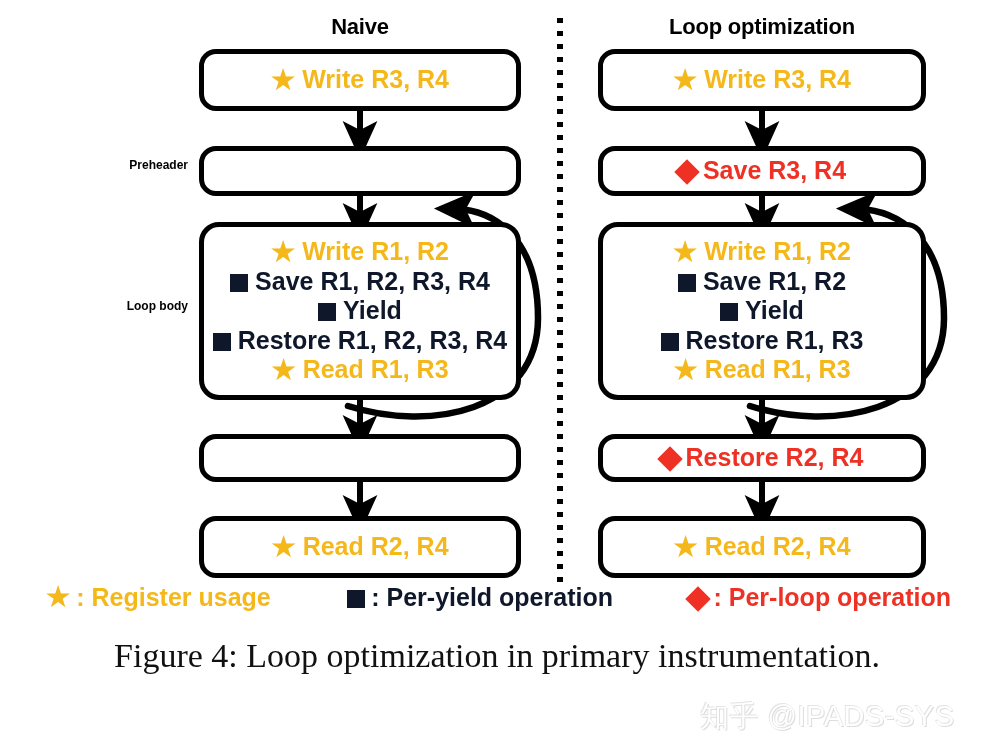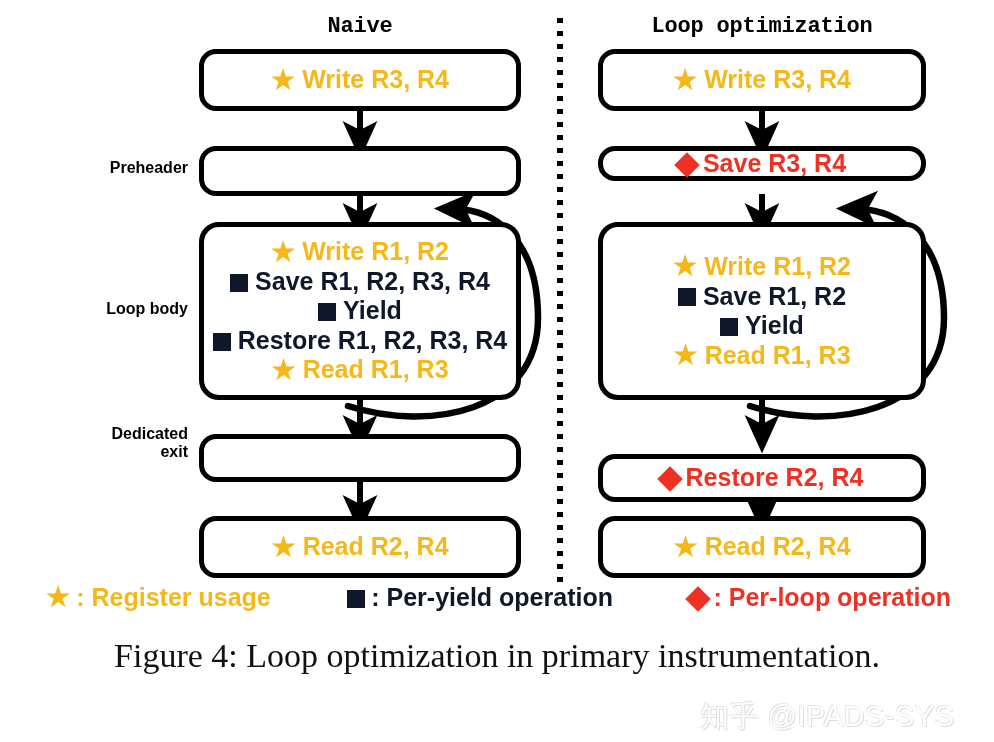--- a/index.html
+++ b/index.html
@@ -19,37 +19,37 @@
   #figure-root {
     position: absolute;
     left: 0; top: 0;
     width: 994px;
     height: 742px;
   }
 
   
   .col-title {
     position: absolute;
-    font-family: Liberation Mono, monospace;
+    font-family: Liberation Sans, sans-serif;
     font-weight: bold;
     font-size: 22px;
     color: #000000;
     text-align: center;
     letter-spacing: -0.2px;
     white-space: nowrap;
   }
   #title-naive { left: 199px; top: 14px; width: 322px; }
   #title-loopopt { left: 598px; top: 14px; width: 328px; }
 
   
   .row-label {
     position: absolute;
     font-family: "Liberation Sans", sans-serif;
     font-weight: bold;
-    font-size: 16px;
+    font-size: 12px;
     color: #000000;
     text-align: right;
     line-height: 1.12;
     white-space: pre-line;
   }
   #label-preheader { left: 10px; top: 159px; width: 178px; }
   #label-loopbody  { left: 10px; top: 300px; width: 178px; }
   #label-exit      { left: 10px; top: 425px; width: 178px; }
 
   
@@ -212,22 +212,20 @@
     </g>
 
     <line x1="560" y1="18" x2="560" y2="590" stroke="#000000" stroke-width="6" stroke-dasharray="5 8" stroke-linecap="butt"></line>
   </svg>
 
   <div class="col-title" id="title-naive">Naive</div>
   <div class="col-title" id="title-loopopt">Loop optimization</div>
 
   <div class="row-label" id="label-preheader">Preheader</div>
   <div class="row-label" id="label-loopbody">Loop body</div>
-  <div class="row-label" id="label-exit">Dedicated
-exit</div>
 
   <div class="node" style="left:199px; top:49px; width:322px; height:62px;">
       <div class="line c-yellow">
         <span class="glyph glyph-star">★</span>
         <span class="txt">Write R3, R4</span>
       </div>
     </div>
 
   <div class="node" style="left:199px; top:146px; width:322px; height:50px;"></div>
 
@@ -263,47 +261,51 @@
       </div>
     </div>
 
   <div class="node" style="left:598px; top:49px; width:328px; height:62px;">
       <div class="line c-yellow">
         <span class="glyph glyph-star">★</span>
         <span class="txt">Write R3, R4</span>
       </div>
     </div>
 
-  <div class="node" style="left:598px; top:146px; width:328px; height:35px;">
+  <div class="node" style="left:598px; top:146px; width:328px; height:50px;">
       <div class="line c-red">
         <span class="glyph glyph-diamond"></span>
         <span class="txt">Save R3, R4</span>
       </div>
     </div>
 
   <div class="node tall" style="left:598px; top:222px; width:328px; height:178px;">
       <div class="line c-yellow">
         <span class="glyph glyph-star">★</span>
         <span class="txt">Write R1, R2</span>
       </div>
       <div class="line c-teal">
         <span class="glyph glyph-square"></span>
         <span class="txt">Save R1, R2</span>
       </div>
       <div class="line c-teal">
         <span class="glyph glyph-square"></span>
         <span class="txt">Yield</span>
       </div>
+      <div class="line c-teal">
+        <span class="glyph glyph-square"></span>
+        <span class="txt">Restore R1, R3</span>
+      </div>
       <div class="line c-yellow">
         <span class="glyph glyph-star">★</span>
         <span class="txt">Read R1, R3</span>
       </div>
     </div>
 
-  <div class="node" style="left:598px; top:454px; width:328px; height:48px;">
+  <div class="node" style="left:598px; top:434px; width:328px; height:48px;">
       <div class="line c-red">
         <span class="glyph glyph-diamond"></span>
         <span class="txt">Restore R2, R4</span>
       </div>
     </div>
 
   <div class="node" style="left:598px; top:516px; width:328px; height:62px;">
       <div class="line c-yellow">
         <span class="glyph glyph-star">★</span>
         <span class="txt">Read R2, R4</span>

